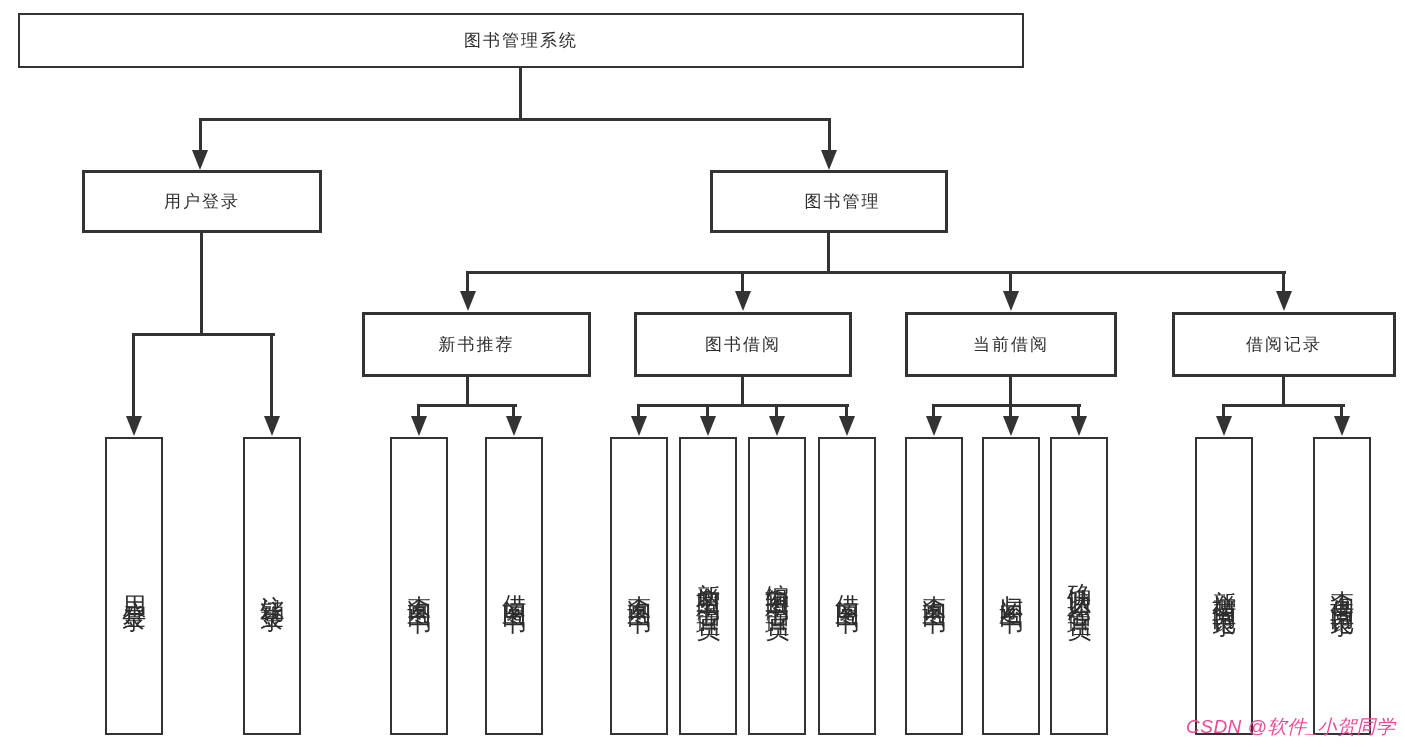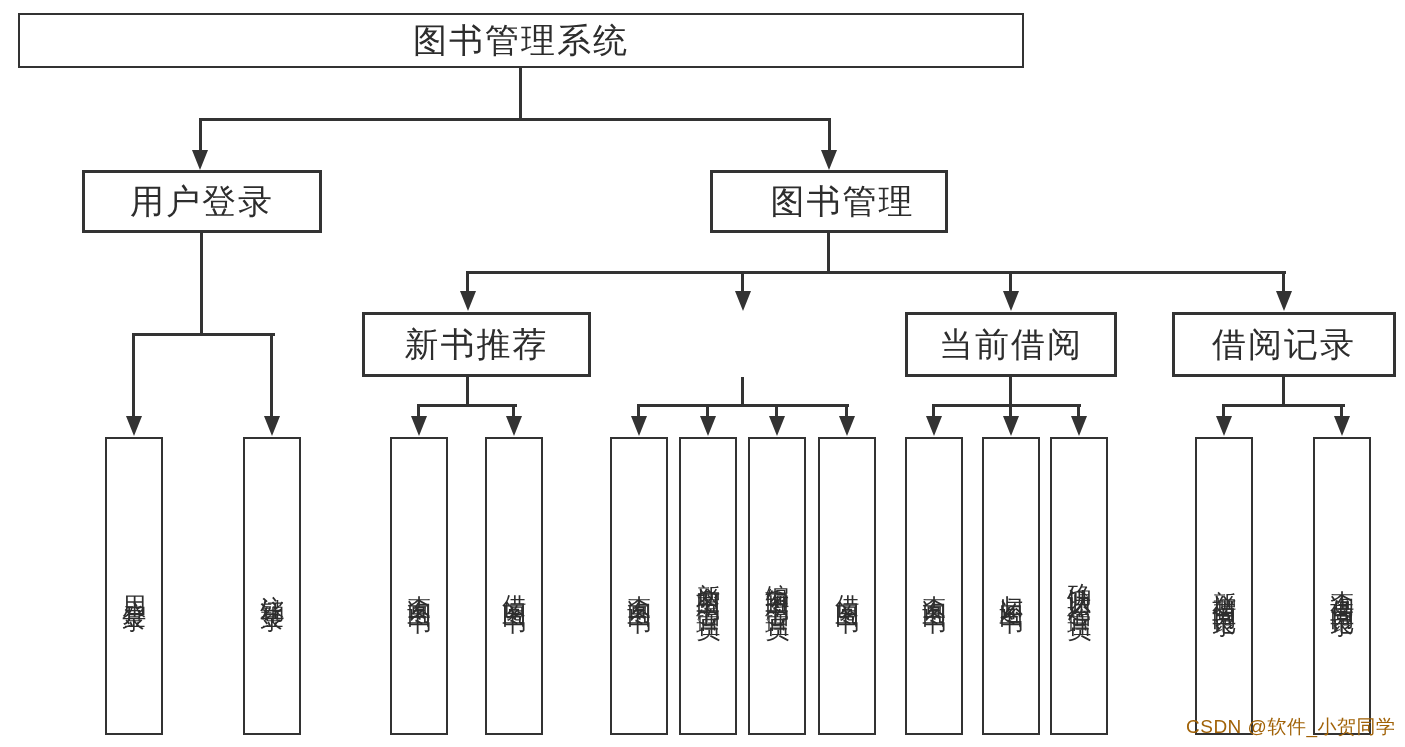--- a/index.html
+++ b/index.html
@@ -5,42 +5,43 @@
   html,body { margin:0; padding:0; background:#ffffff; }
   body { font-family:"Liberation Sans","DejaVu Sans",sans-serif; }
   #canvas {
     position:relative; width:1405px; height:747px;
     background:#ffffff; overflow:hidden;
   }
   .box {
     position:absolute; box-sizing:border-box;
     background:#ffffff; border:3px solid #333333;
     display:flex; align-items:center; justify-content:center;
-    font-size:34px; letter-spacing:2px; color:#2d2d2d;
+    font-size:17px; letter-spacing:2px; color:#2d2d2d;
     z-index:2;
   }
   .leaf {
     border-width:2px;
     top:437px; width:58px; height:298px;
     writing-mode:vertical-rl; text-orientation:mixed;
     font-size:24px; letter-spacing:5px; line-height:1.1;
   }
   .hl, .vl { position:absolute; background:#333333; z-index:1; }
   .hl { height:3px; }
   .vl { width:3px; }
   .ar {
     position:absolute; width:0; height:0; z-index:1;
     border-left:8px solid transparent;
     border-right:8px solid transparent;
     border-top:20px solid #333333;
   }
   .watermark {
     position:absolute; z-index:5;
-    font-size:19px; letter-spacing:0.5px; color:#a16207;
+    font-size:19px; letter-spacing:0.5px; color:#ec4899;
     white-space:nowrap;
+    font-style:italic;
   }
 </style>
 </head>
 <body>
 
 <div id="canvas">
 
   <div class="box" style="left:18px; top:13px; width:1006px; height:55px; border-width:2px;">图书管理系统</div>
 
   <div class="vl" style="left:519px; top:68px; height:50px;"></div>
@@ -65,20 +66,21 @@
   <div class="vl" style="left:466px; top:271px; height:22px;"></div>
   <div class="vl" style="left:741px; top:271px; height:22px;"></div>
   <div class="vl" style="left:1009px; top:271px; height:22px;"></div>
   <div class="vl" style="left:1282px; top:271px; height:22px;"></div>
   <div class="ar" style="left:460px; top:291px;"></div>
   <div class="ar" style="left:735px; top:291px;"></div>
   <div class="ar" style="left:1003px; top:291px;"></div>
   <div class="ar" style="left:1276px; top:291px;"></div>
 
   <div class="box" style="left:362px; top:312px; width:229px; height:65px;">新书推荐</div>
+  <div class="box" style="left:634px; top:312px; width:218px; height:65px;">图书借阅</div>
   <div class="box" style="left:1172px; top:312px; width:224px; height:65px;">借阅记录</div>
   <div class="box" style="left:905px; top:312px; width:212px; height:65px;">当前借阅</div>
 
   <div class="vl" style="left:466px; top:377px; height:29px;"></div>
   <div class="hl" style="left:417px; top:404px; width:100px;"></div>
   <div class="vl" style="left:417px; top:404px; height:14px;"></div>
   <div class="vl" style="left:512px; top:404px; height:14px;"></div>
   <div class="ar" style="left:411px; top:416px;"></div>
   <div class="ar" style="left:506px; top:416px;"></div>
 

